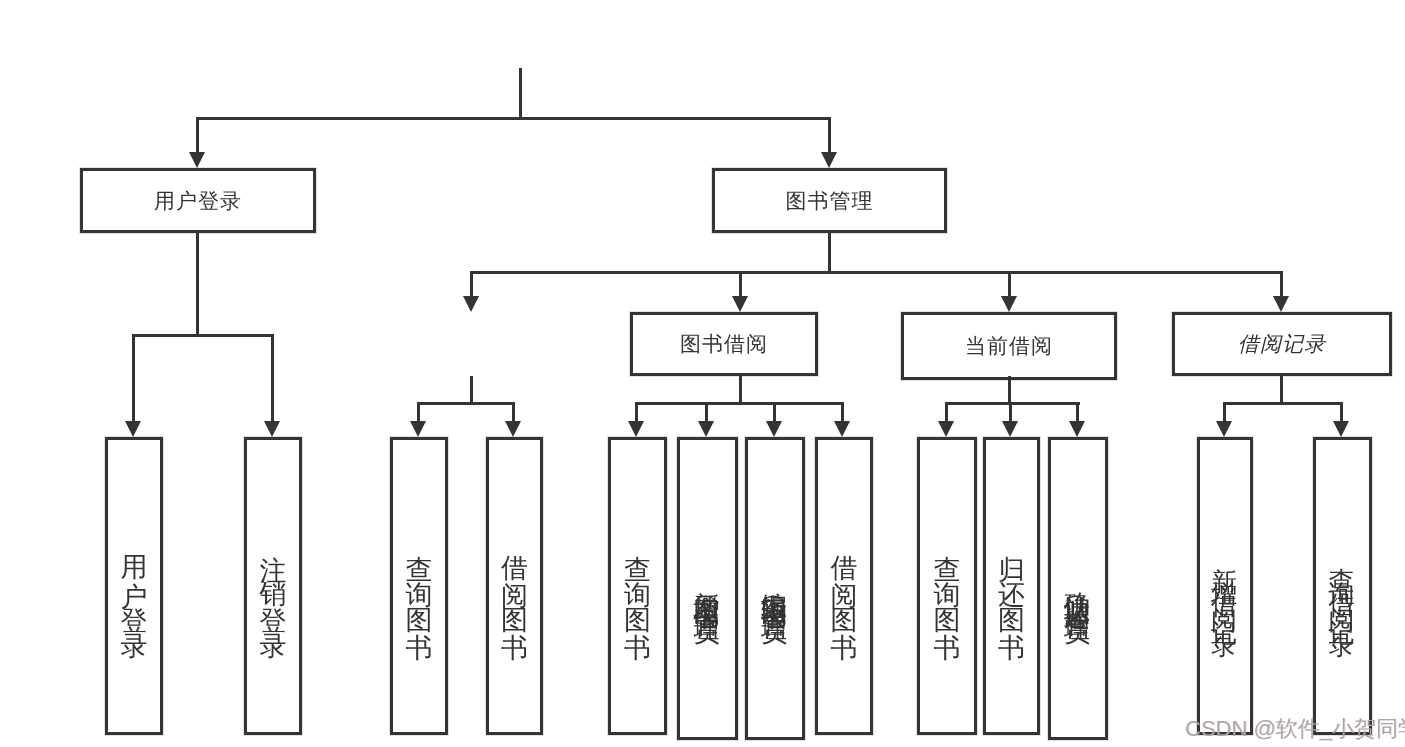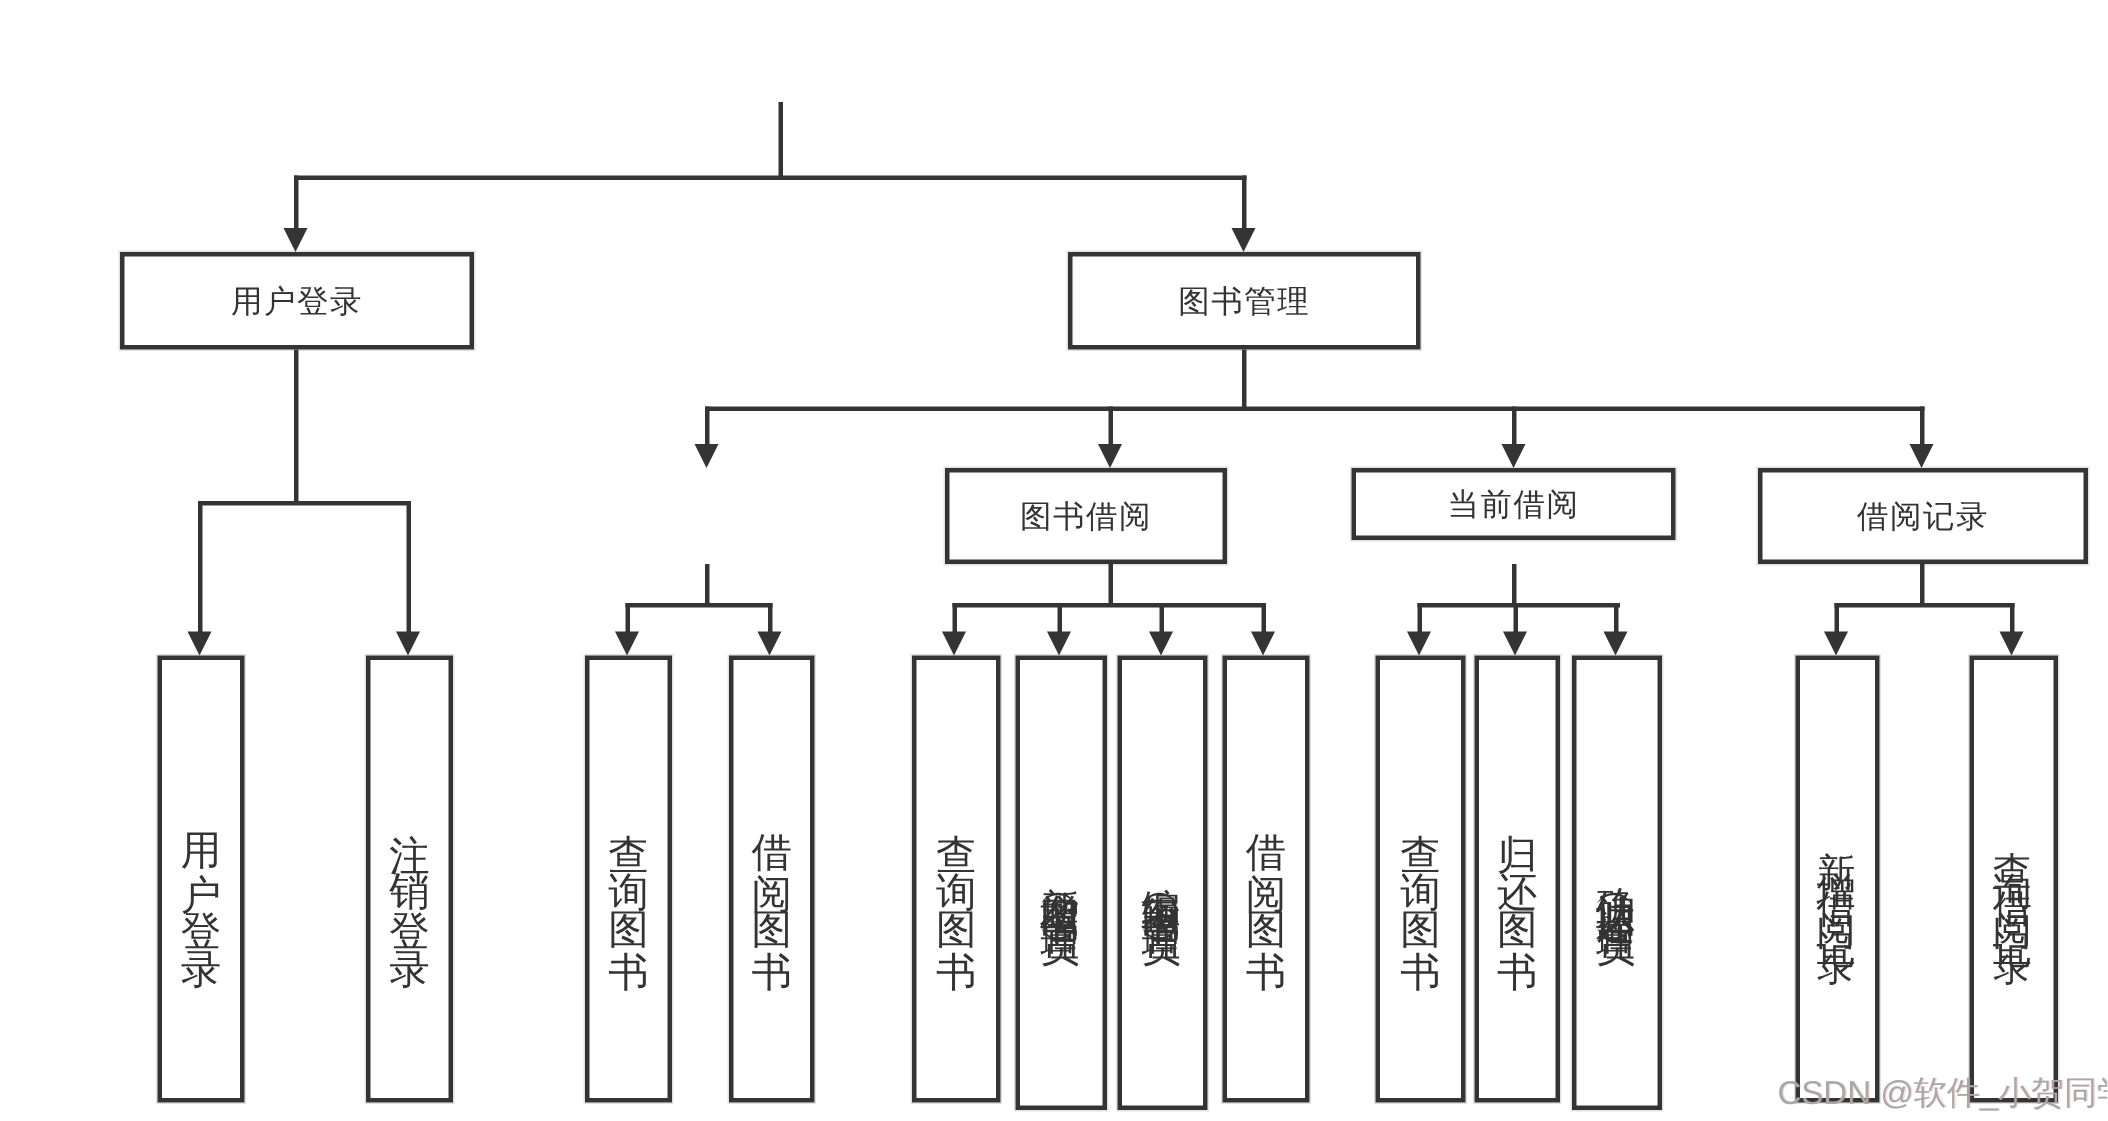--- a/index.html
+++ b/index.html
@@ -67,25 +67,25 @@
 
   <div class="box" style="left:712px;top:168px;width:235px;height:65px;">
     <span class="hlabel">图书管理</span>
   </div>
 
 
   <div class="box" style="left:630px;top:312px;width:188px;height:64px;">
     <span class="hlabel">图书借阅</span>
   </div>
 
-  <div class="box" style="left:901px;top:312px;width:216px;height:48px;">
+  <div class="box" style="left:901px;top:312px;width:216px;height:68px;">
     <span class="hlabel">当前借阅</span>
   </div>
 
-  <div class="box" style="left:1172px;top:312px;width:220px;height:64px;">
+  <div class="box" style="left:1172px;top:312px;width:220px;height:64px;font-style:italic;">
     <span class="hlabel">借阅记录</span>
   </div>
 
   <div class="box" style="left:105px;top:437px;width:58px;height:298px;">
     <span class="vtext vt4">用户登录</span>
   </div>
   <div class="box" style="left:244px;top:437px;width:58px;height:298px;">
     <span class="vtext vt4">注销登录</span>
   </div>
 

